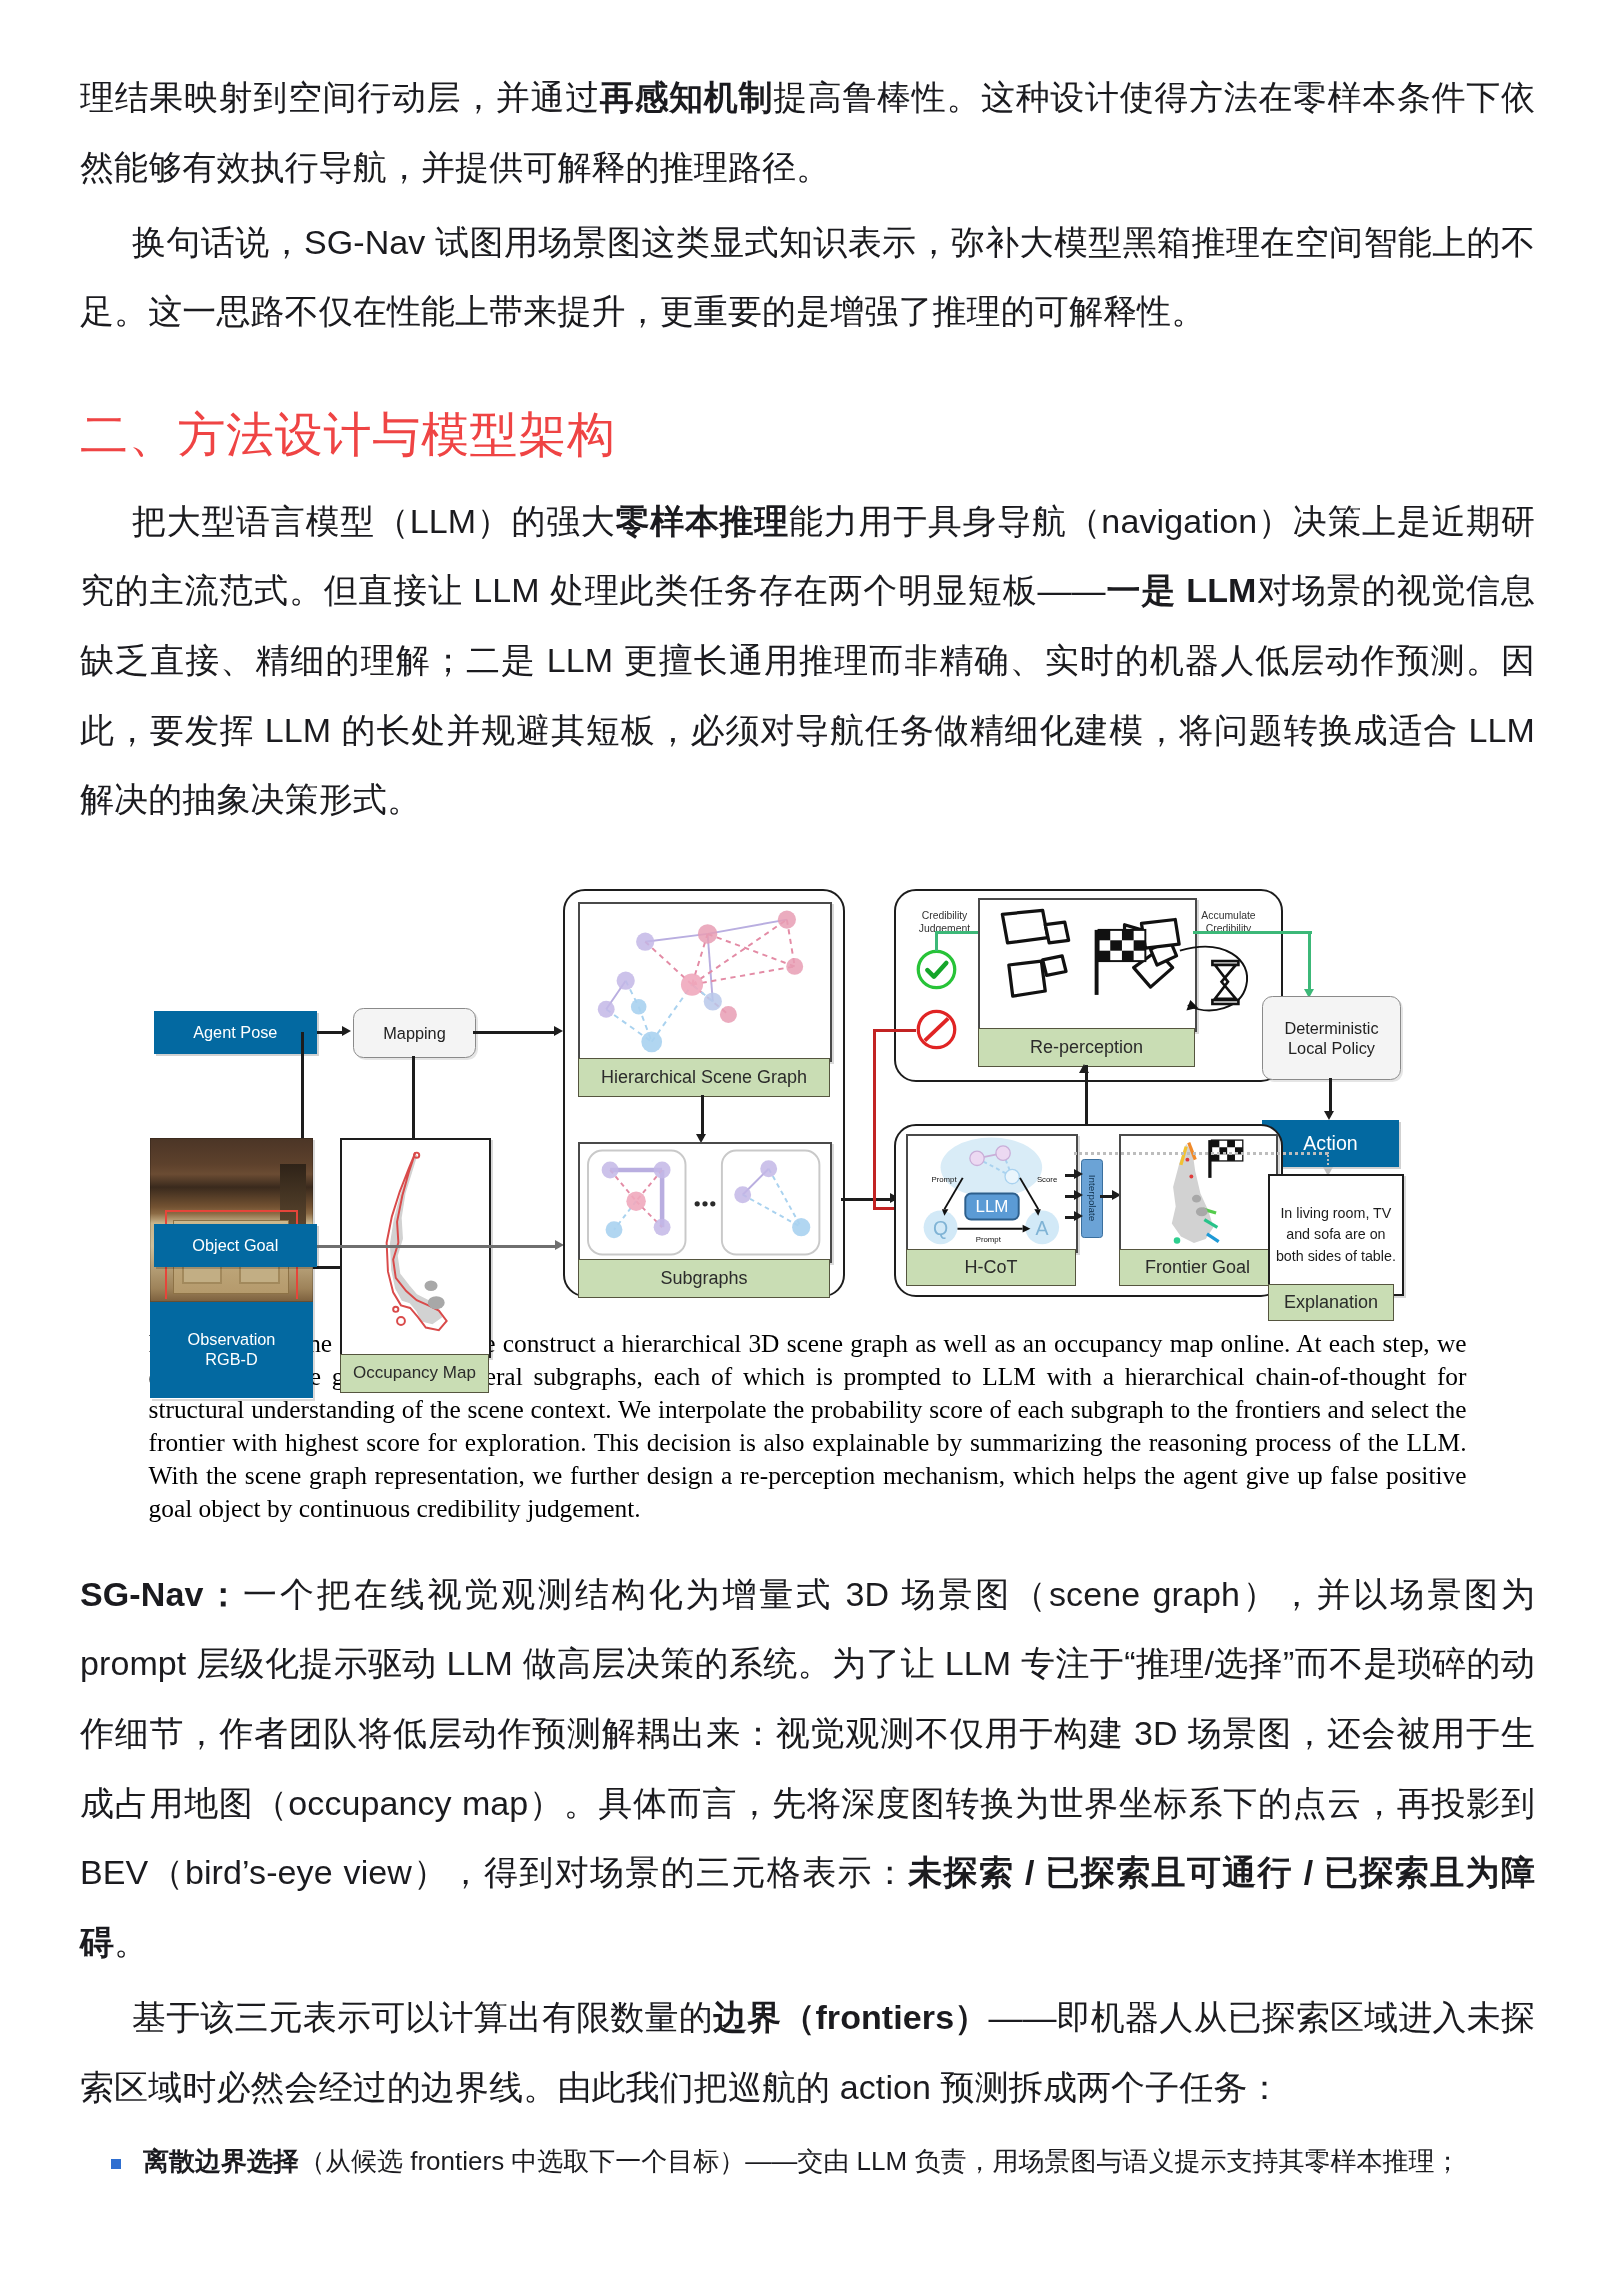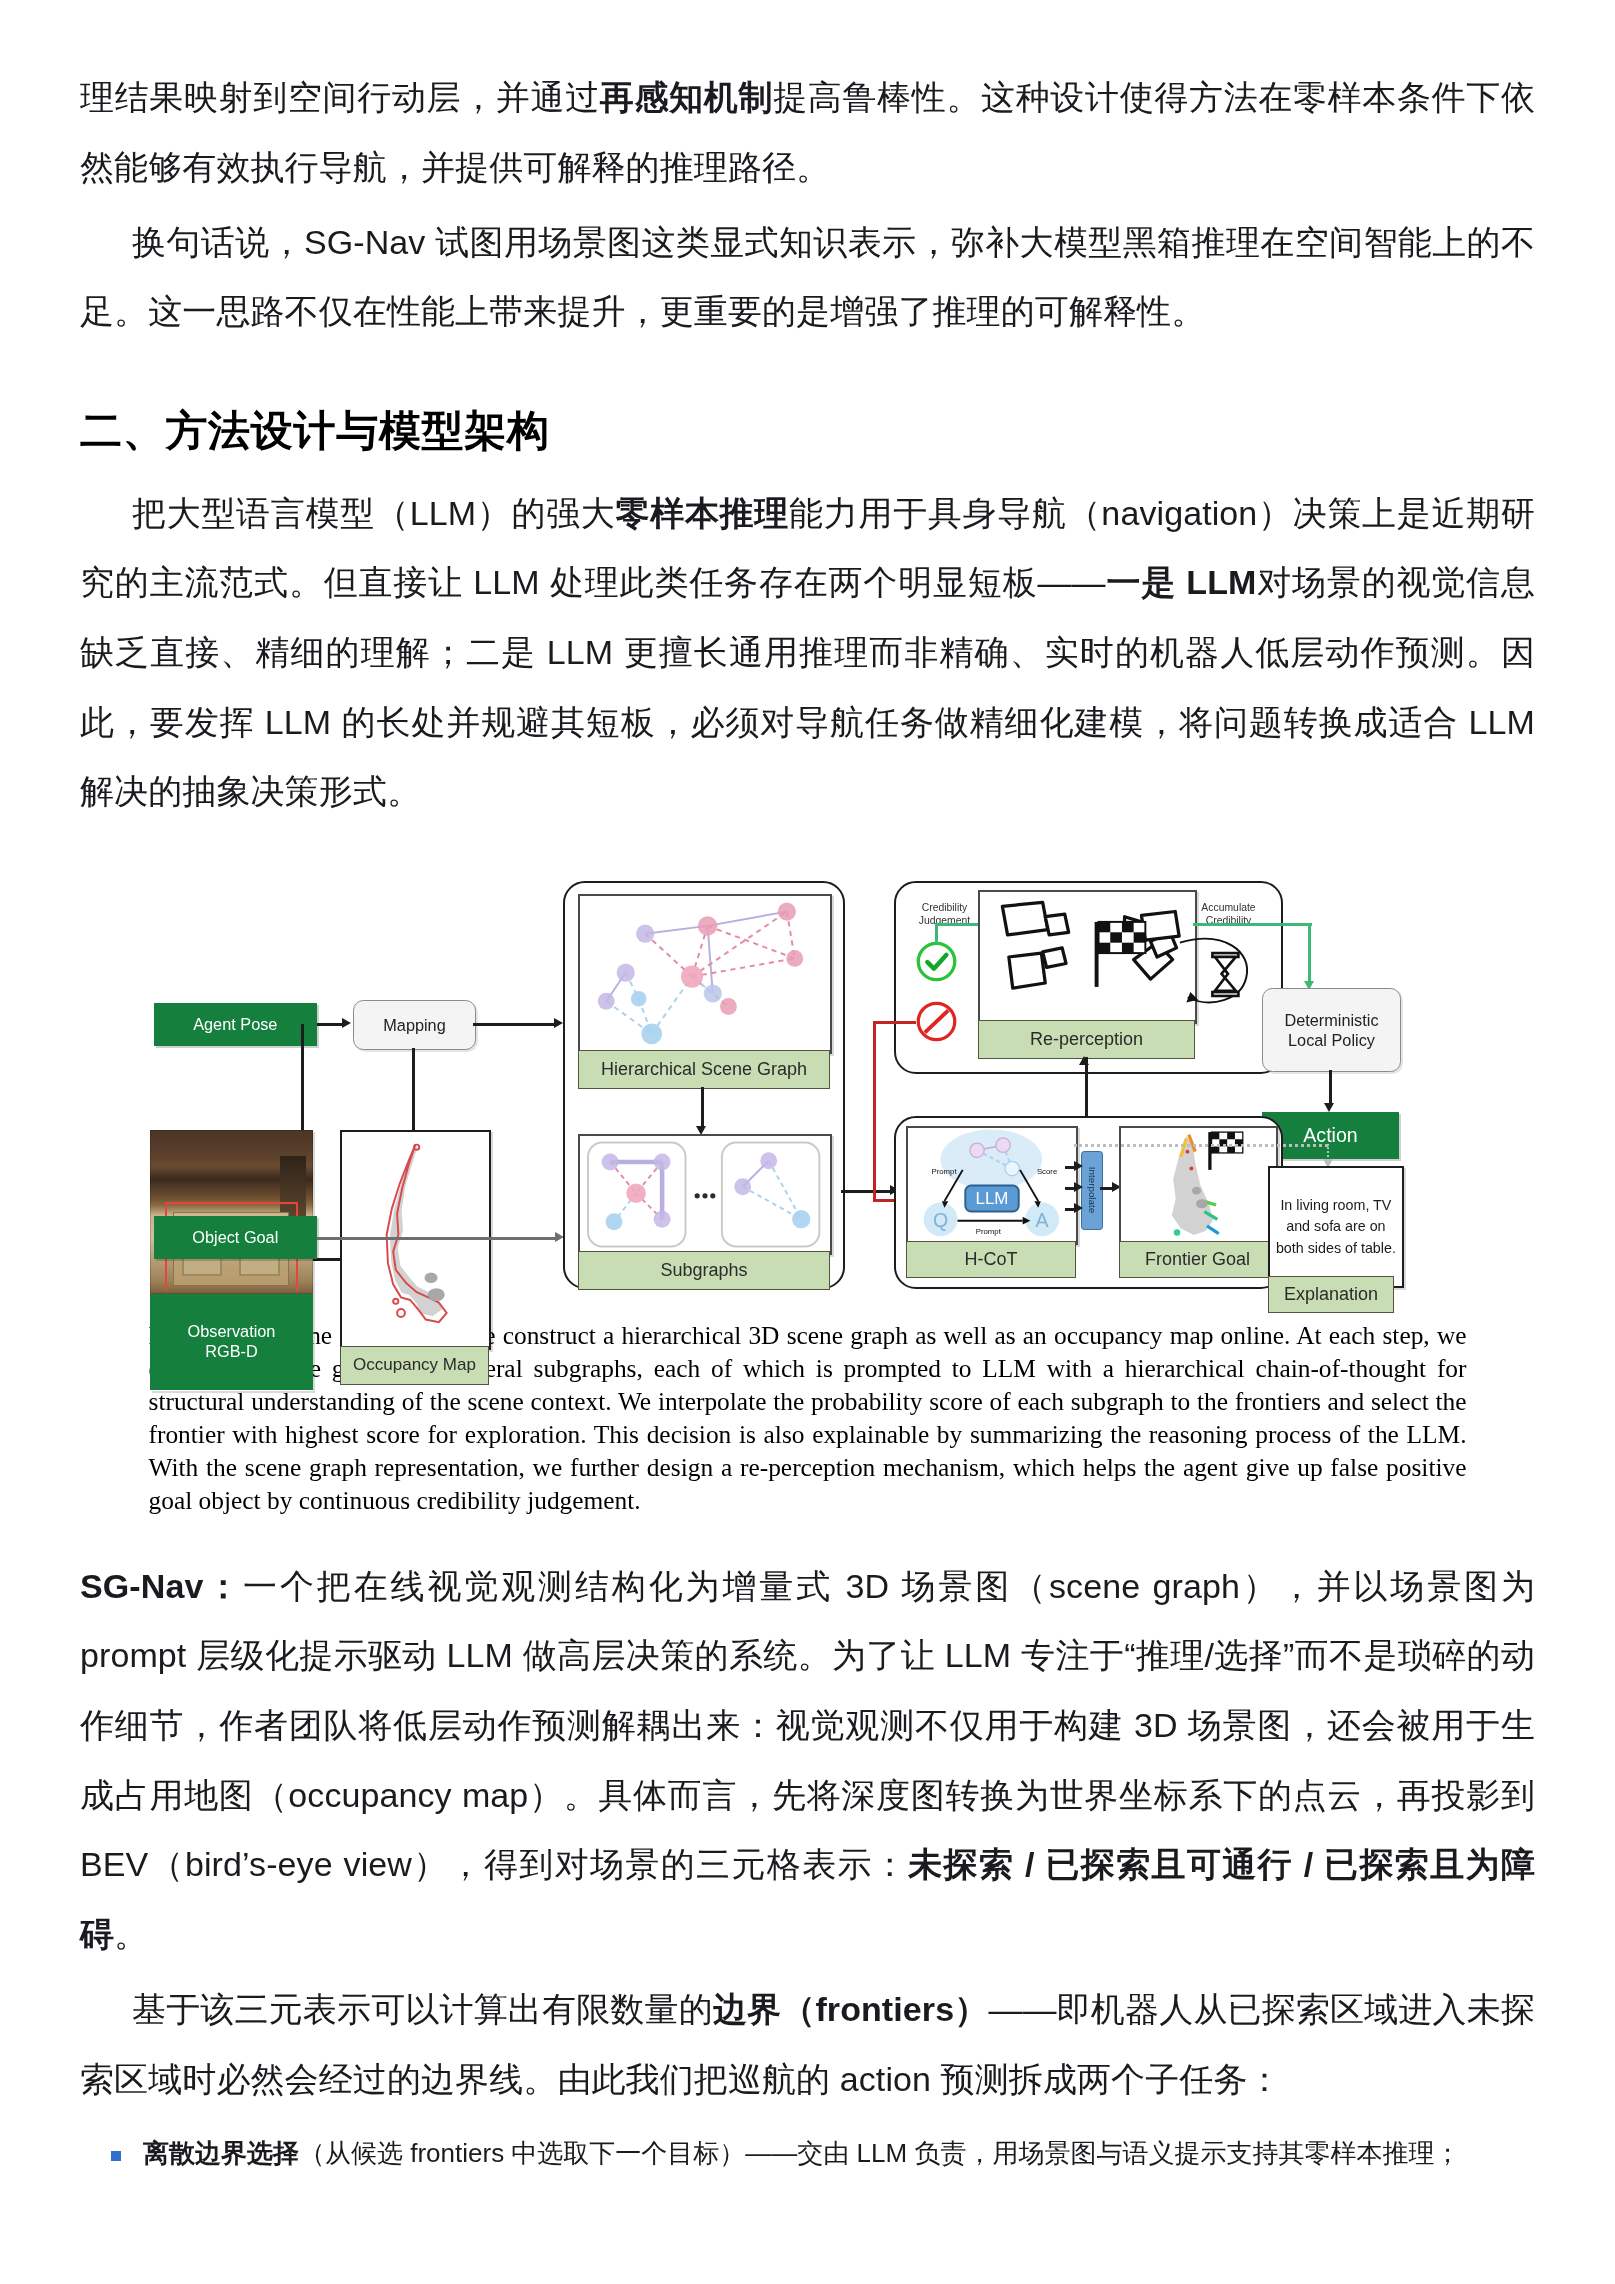--- a/index.html
+++ b/index.html
@@ -19,25 +19,25 @@
     line-height:2.05;
     letter-spacing:0.1px;
     margin:0 0 5.2px 0;
     text-align:justify;
     color:#1b1b1f;
   }
   p.indent { text-indent:52px; }
   b, strong { font-weight:bold; }
 
   h2.section-h {
-    font-size:42px;
-    font-weight:bold;
+    font-size:48px;
+    font-weight:normal;
     letter-spacing:0.7px;
     margin:56px 0 19.6px 0;
-    color:#000000;
+    color:#ef4444;
   }
 
   h3.sub-h {
     font-size:34px;
     font-weight:normal;
     margin:27px 0 15.6px 0;
     color:#16181d;
   }
   h3.sub-h .num { color:#2f6fd0; }
 
@@ -54,21 +54,21 @@
     font-size:25.4px;
     line-height:1.30;
     text-align:justify;
     margin:19.6px auto 0 auto;
     width:1318px;
     color:#000;
   }
 
   
   .dk {               
-    position:absolute; background:#15803d; color:#fff;
+    position:absolute; background:#0369a1; color:#fff;
     font-size:16.3px; display:flex; align-items:center; justify-content:center;
     text-align:center; box-shadow:2px 2px 0 rgba(0,0,0,.18);
     line-height:1.22;
   }
   .rounded-lt {       
     position:absolute; background:#f4f4f4; border:1.3px solid #8a8a8a;
     border-radius:10.4px; display:flex; align-items:center; justify-content:center;
     font-size:16.3px; text-align:center; color:#222; line-height:1.25;
     box-shadow:2px 2px 0 rgba(0,0,0,.10);
   }

